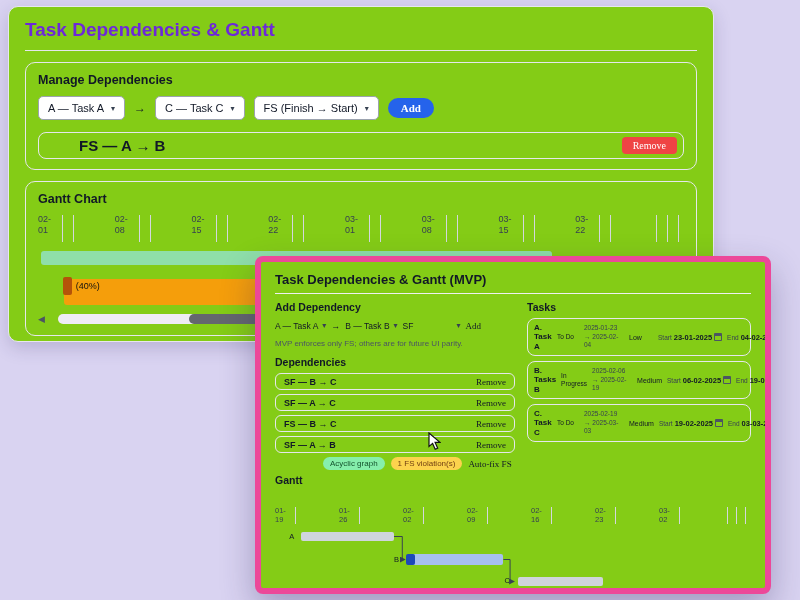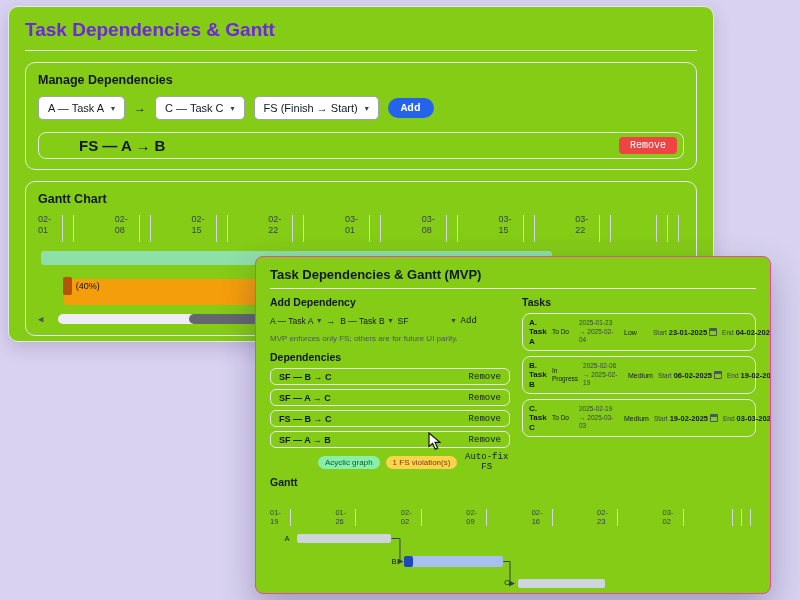--- a/index.html
+++ b/index.html
@@ -3,32 +3,32 @@
 <meta charset="utf-8">
 <style>
   * { margin:0; padding:0; box-sizing:border-box; }
   html, body { width:800px; height:600px; }
   body {
     position:relative; overflow:hidden;
     background:var(--page-bg, #d9d3f1);
     font-family:"Liberation Sans", sans-serif;
     color:#111827;
   }
-  button { font-family:Liberation Mono, monospace; cursor:pointer; }
+  button { font-family:Liberation Serif, serif; cursor:pointer; }
 
   .window { position:absolute; background:#84cc16; }
   .back-window {
     left:8px; top:6px; width:706px; height:336px; z-index:1;
     border:1px solid #e7e7ef; border-radius:10px;
     box-shadow:0 6px 18px rgba(40,30,90,.18);
     padding:12px 16px; overflow:hidden;
   }
   .front-window {
     left:255px; top:256px; width:516px; height:338px; z-index:2;
-    border:1px solid #ec4899; border-radius:8px;
+    border:6px solid #ec4899; border-radius:8px;
     box-shadow:0 14px 34px rgba(40,30,90,.32);
     padding:10px 14px; overflow:hidden;
   }
 
   
   .back-title { color:var(--accent-purple,#6d28d9); font-size:19px; font-weight:800; padding-bottom:9px; border-bottom:1px solid #e5e7eb; }
   .card { border:1px solid #e5e7eb; border-radius:10px; padding:10px 12px; margin-top:11px; }
   .card-heading { font-size:12.5px; font-weight:700; }
   .controls-row { display:flex; align-items:center; gap:9px; margin-top:9px; }
   .select { display:inline-flex; align-items:center; gap:7px; height:24px; padding:0 9px; border:1px solid #9ca3af; border-radius:5px; font-size:11px; background:#fff; }
@@ -262,21 +262,21 @@
           <span class="cal-icon"></span>
         </div>
         <div class="t-date-group">
           <span class="t-date-label">End</span>
           <span class="t-date-value">04-02-2025</span>
 
         </div>
       </div>
 
       <div class="task-card">
-        <div class="t-name">B. Task B</div>
+        <div class="t-name">B. Tasks B</div>
         <div class="t-status">In Progress</div>
         <div class="t-range">2025-02-06 → 2025-02-19</div>
         <div class="t-priority">Medium</div>
         <div class="t-date-group">
           <span class="t-date-label">Start</span>
           <span class="t-date-value">06-02-2025</span>
           <span class="cal-icon"></span>
         </div>
         <div class="t-date-group">
           <span class="t-date-label">End</span>

